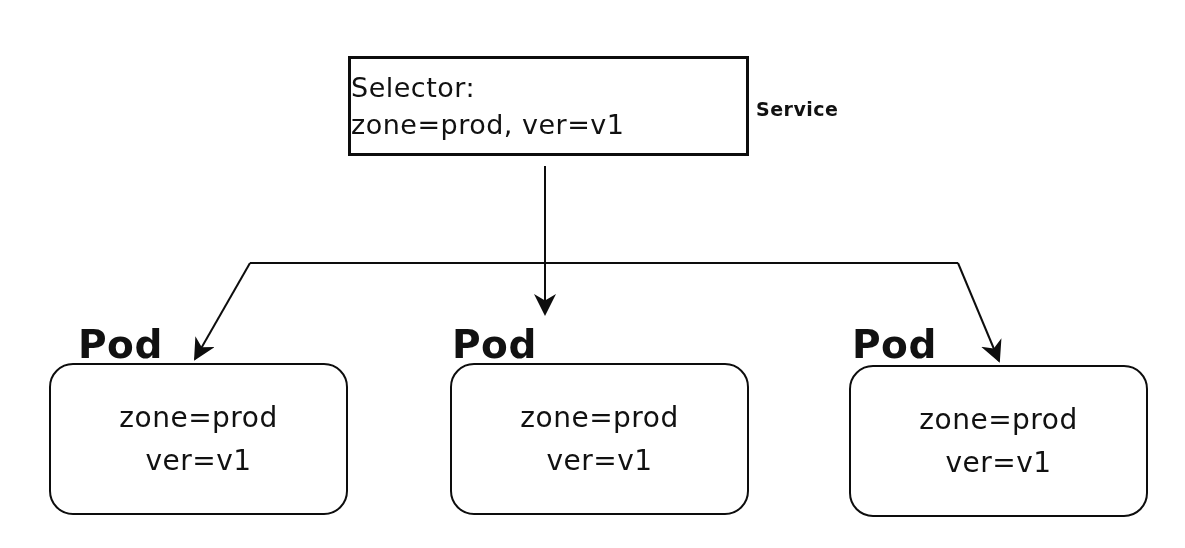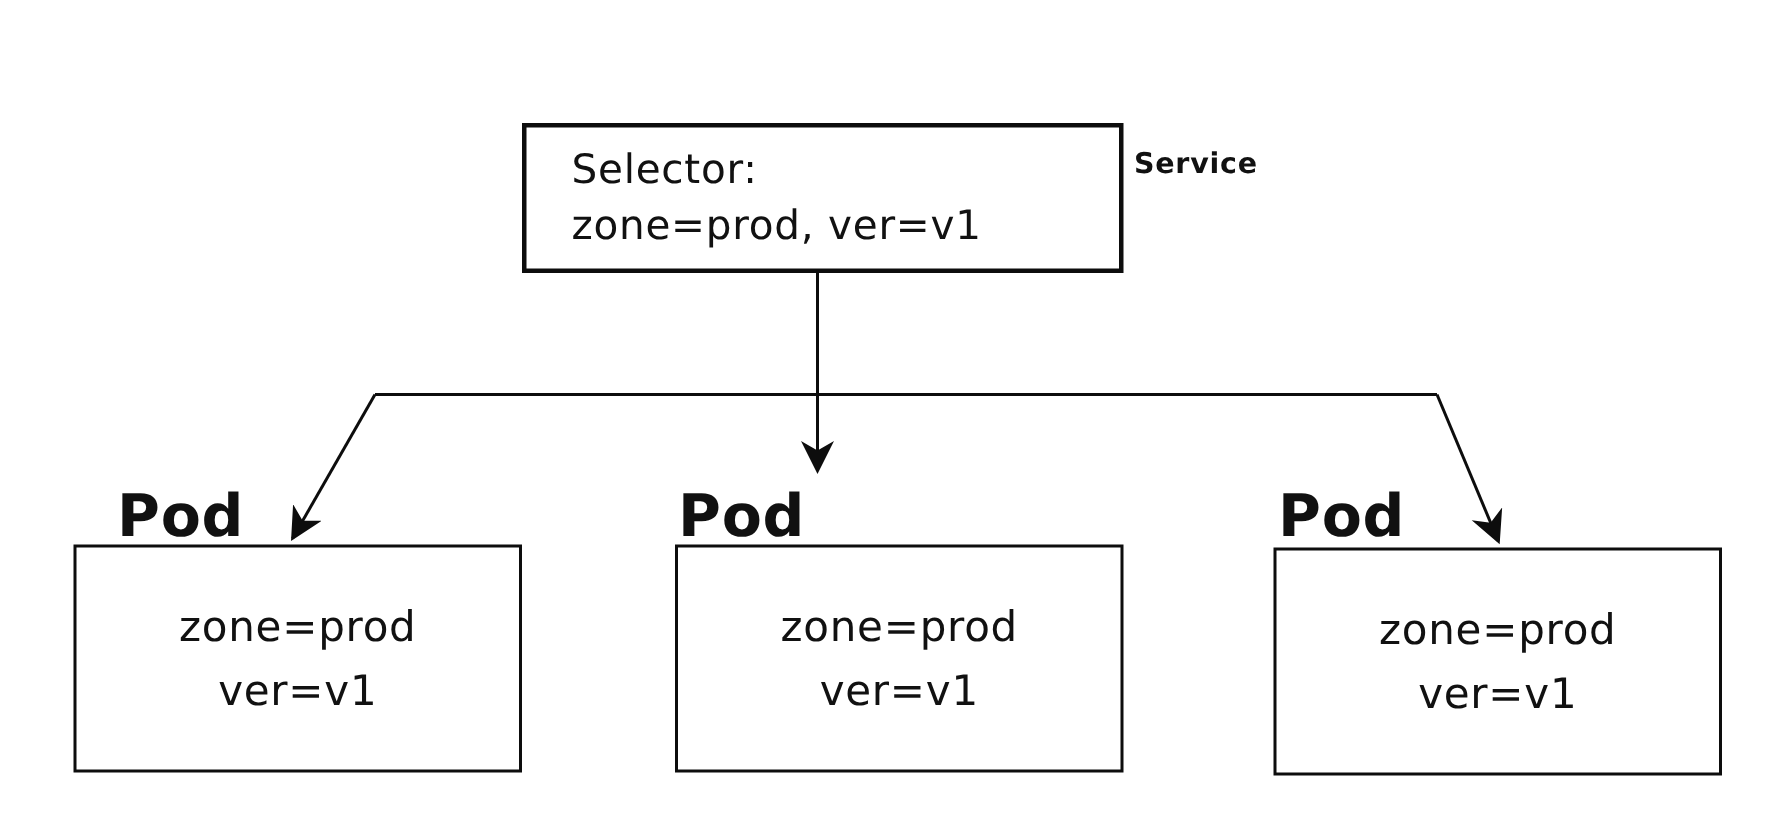--- a/index.html
+++ b/index.html
@@ -24,28 +24,27 @@
     height: 548px;
   }
   .node-box {
     position: absolute;
     background: #ffffff;
     border: 2px solid #0d0d0d;
     box-sizing: border-box;
   }
   .service-box {
     left: 348px;
-    top: 82px;
+    top: 56px;
     width: 401px;
     height: 100px;
     border-width: 3px;
     display: flex;
     flex-direction: column;
     justify-content: center;
-    padding-left: 30px;
   }
   .service-box .line {
     font-size: 27px;
     line-height: 37px;
     letter-spacing: 0.5px;
     white-space: nowrap;
   }
   .service-label {
     position: absolute;
     left: 756px;
@@ -63,20 +62,21 @@
     white-space: nowrap;
   }
   .pod-box {
     width: 299px;
     height: 152px;
     display: flex;
     flex-direction: column;
     justify-content: center;
     align-items: center;
     text-align: center;
+    border-radius: 24px;
   }
   .pod-box .line {
     font-size: 28px;
     line-height: 43px;
     letter-spacing: 0.5px;
     white-space: nowrap;
   }
   .pod-label-1 { left: 78px;  top: 322px; }
   .pod-label-2 { left: 452px; top: 322px; }
   .pod-label-3 { left: 852px; top: 322px; }

